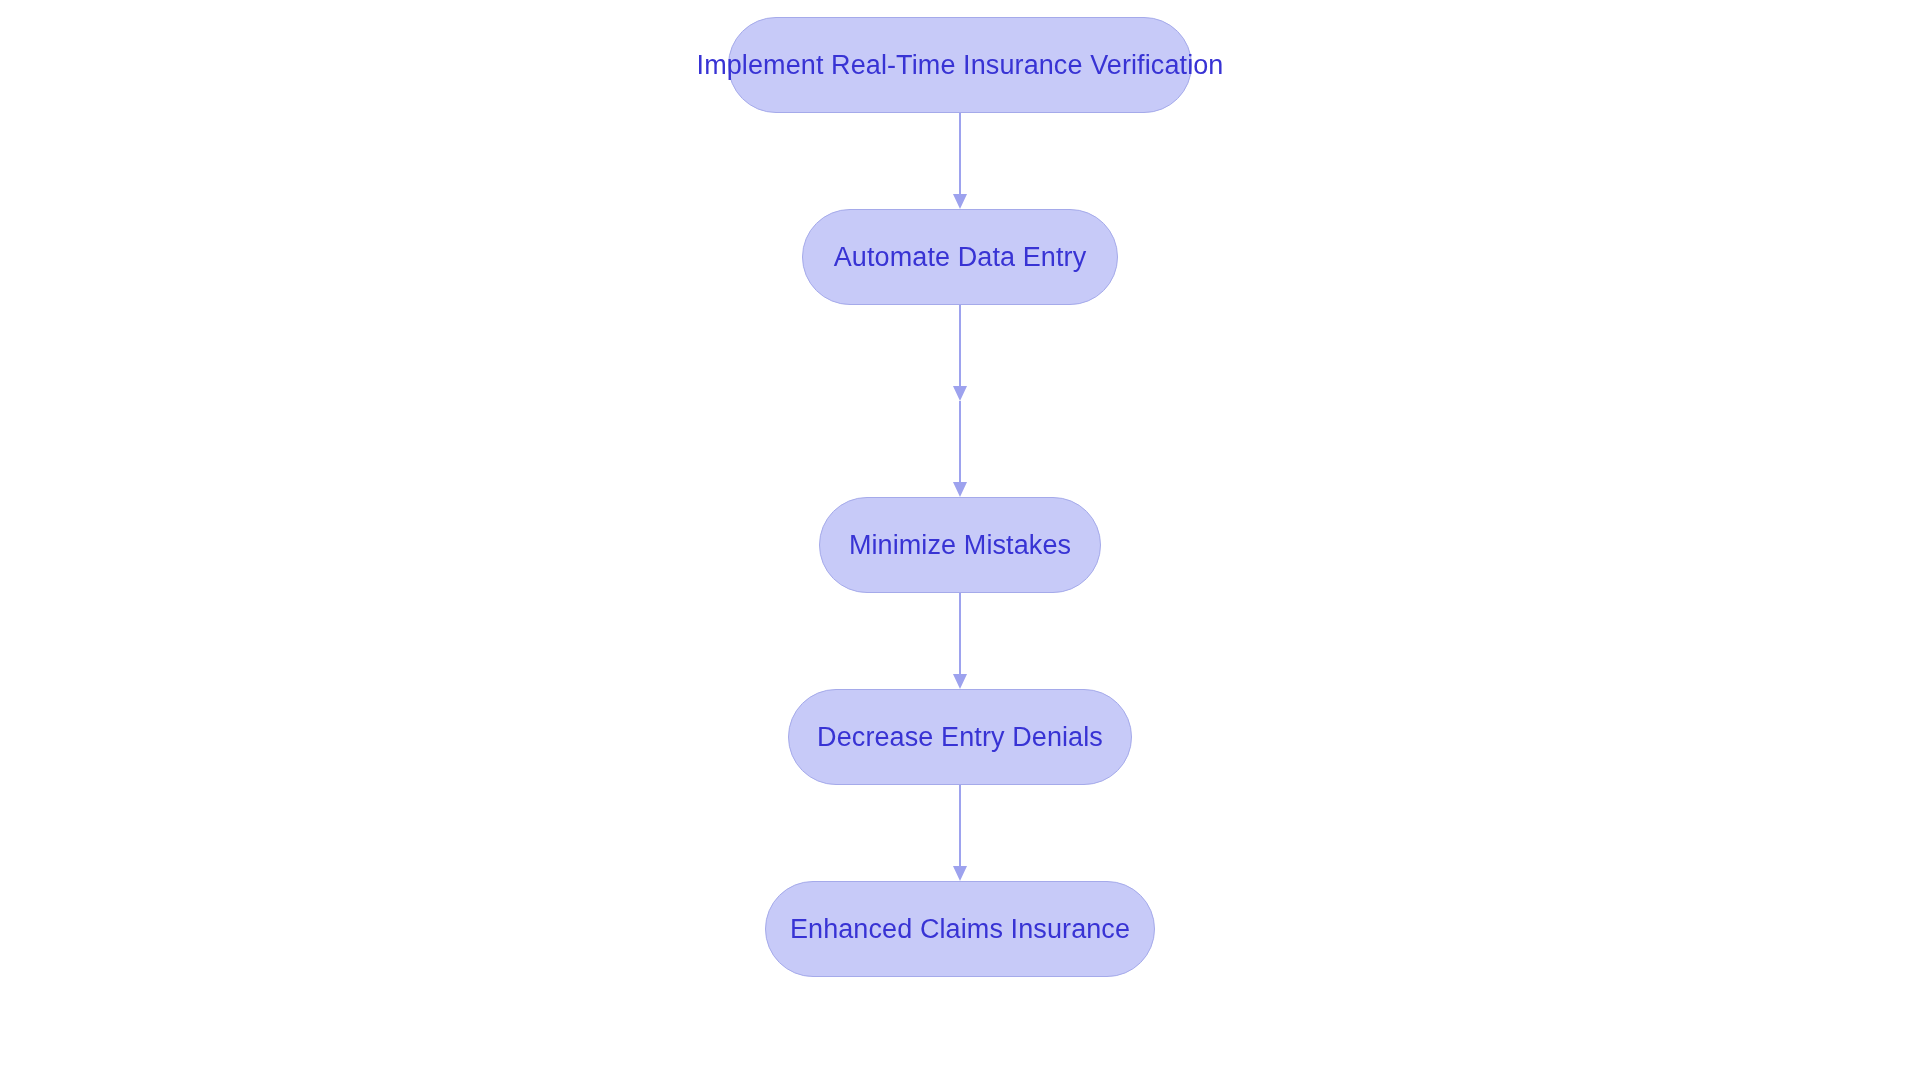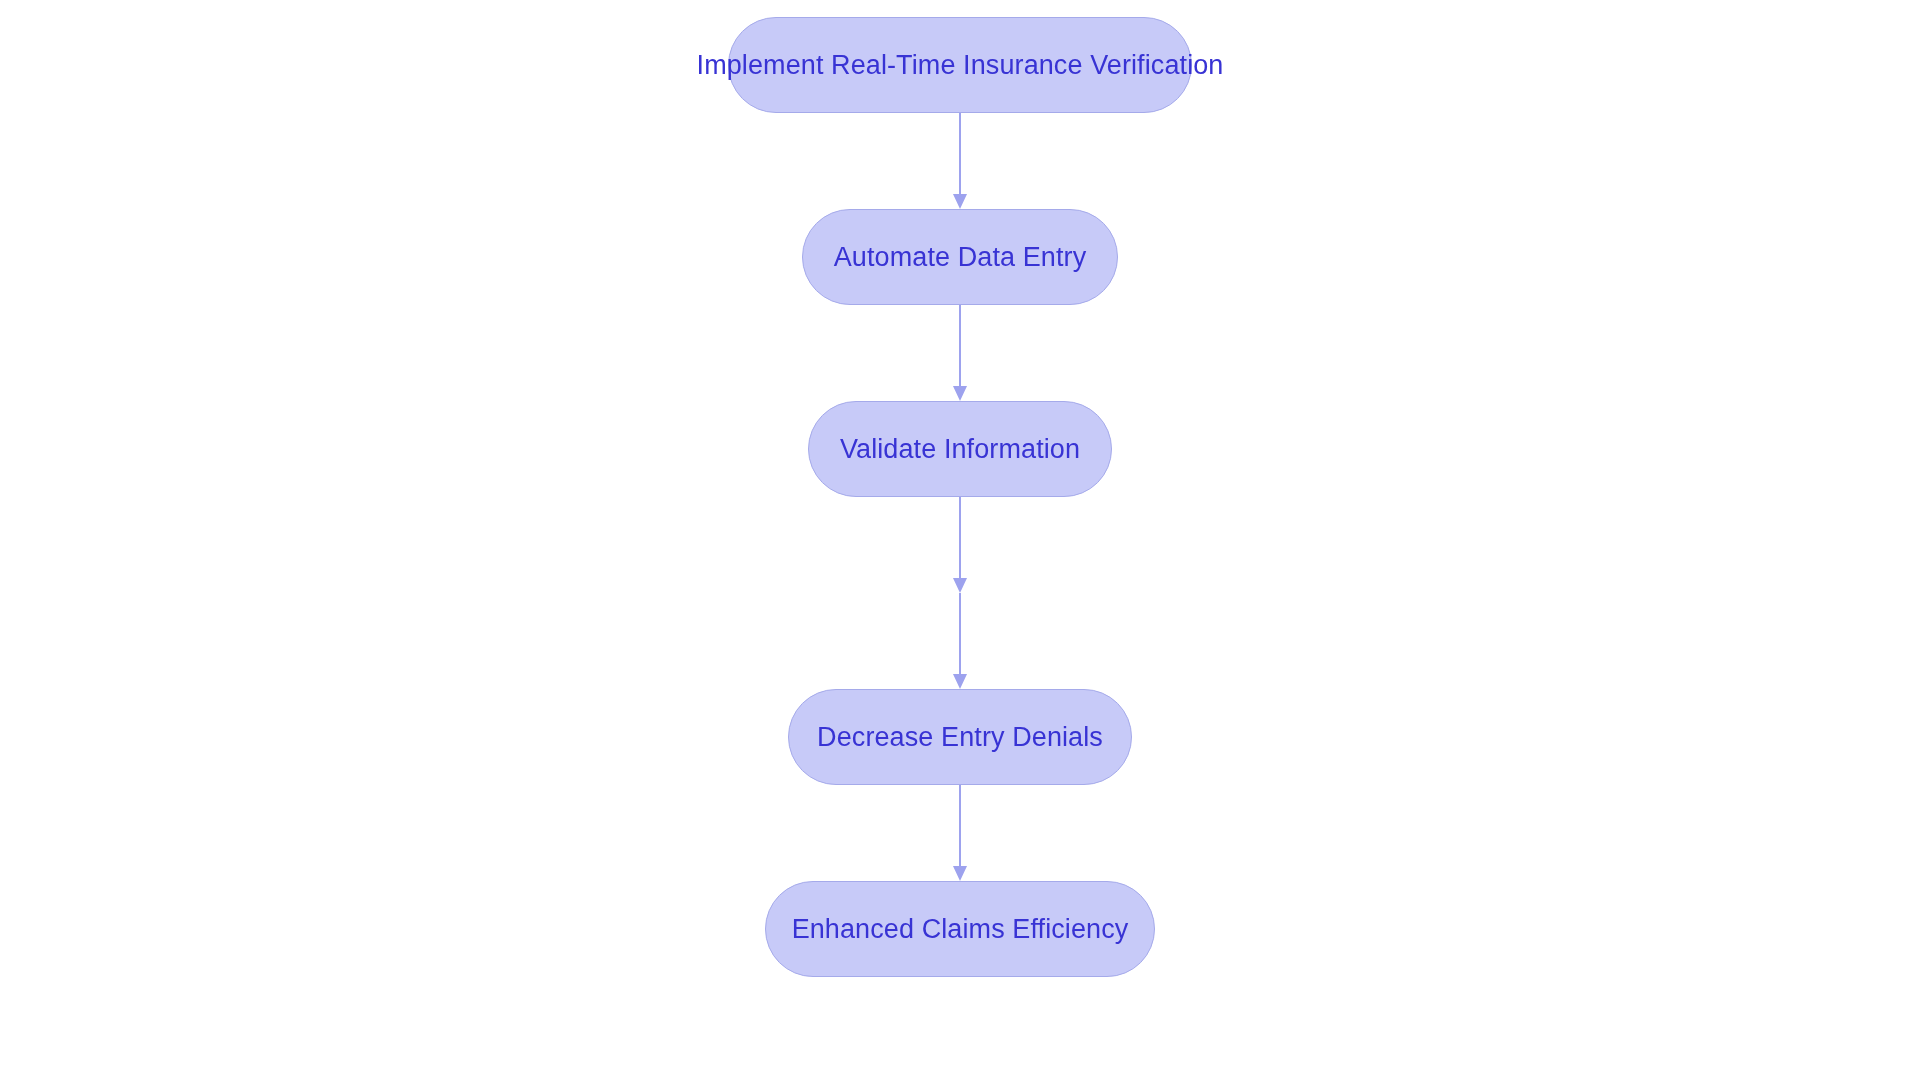--- a/index.html
+++ b/index.html
@@ -114,42 +114,42 @@
 
     <div class="node n1">
       <span class="node-label">Automate Data Entry</span>
     </div>
 
     <div class="connector">
       <div class="line"></div>
       <div class="arrowhead"></div>
     </div>
 
-    <div class="node n2">
-      <span class="node-label">Validate Information</span>
-    </div>
 
     <div class="connector">
       <div class="line"></div>
       <div class="arrowhead"></div>
     </div>
 
+    <div class="node n3">
+      <span class="node-label">Minimize Mistakes</span>
+    </div>
 
     <div class="connector">
       <div class="line"></div>
       <div class="arrowhead"></div>
     </div>
 
     <div class="node n4">
       <span class="node-label">Decrease Entry Denials</span>
     </div>
 
     <div class="connector">
       <div class="line"></div>
       <div class="arrowhead"></div>
     </div>
 
     <div class="node n5">
-      <span class="node-label">Enhanced Claims Efficiency</span>
+      <span class="node-label">Enhanced Claims Insurance</span>
     </div>
 
   </div>
 </div>
 
 </body></html>

